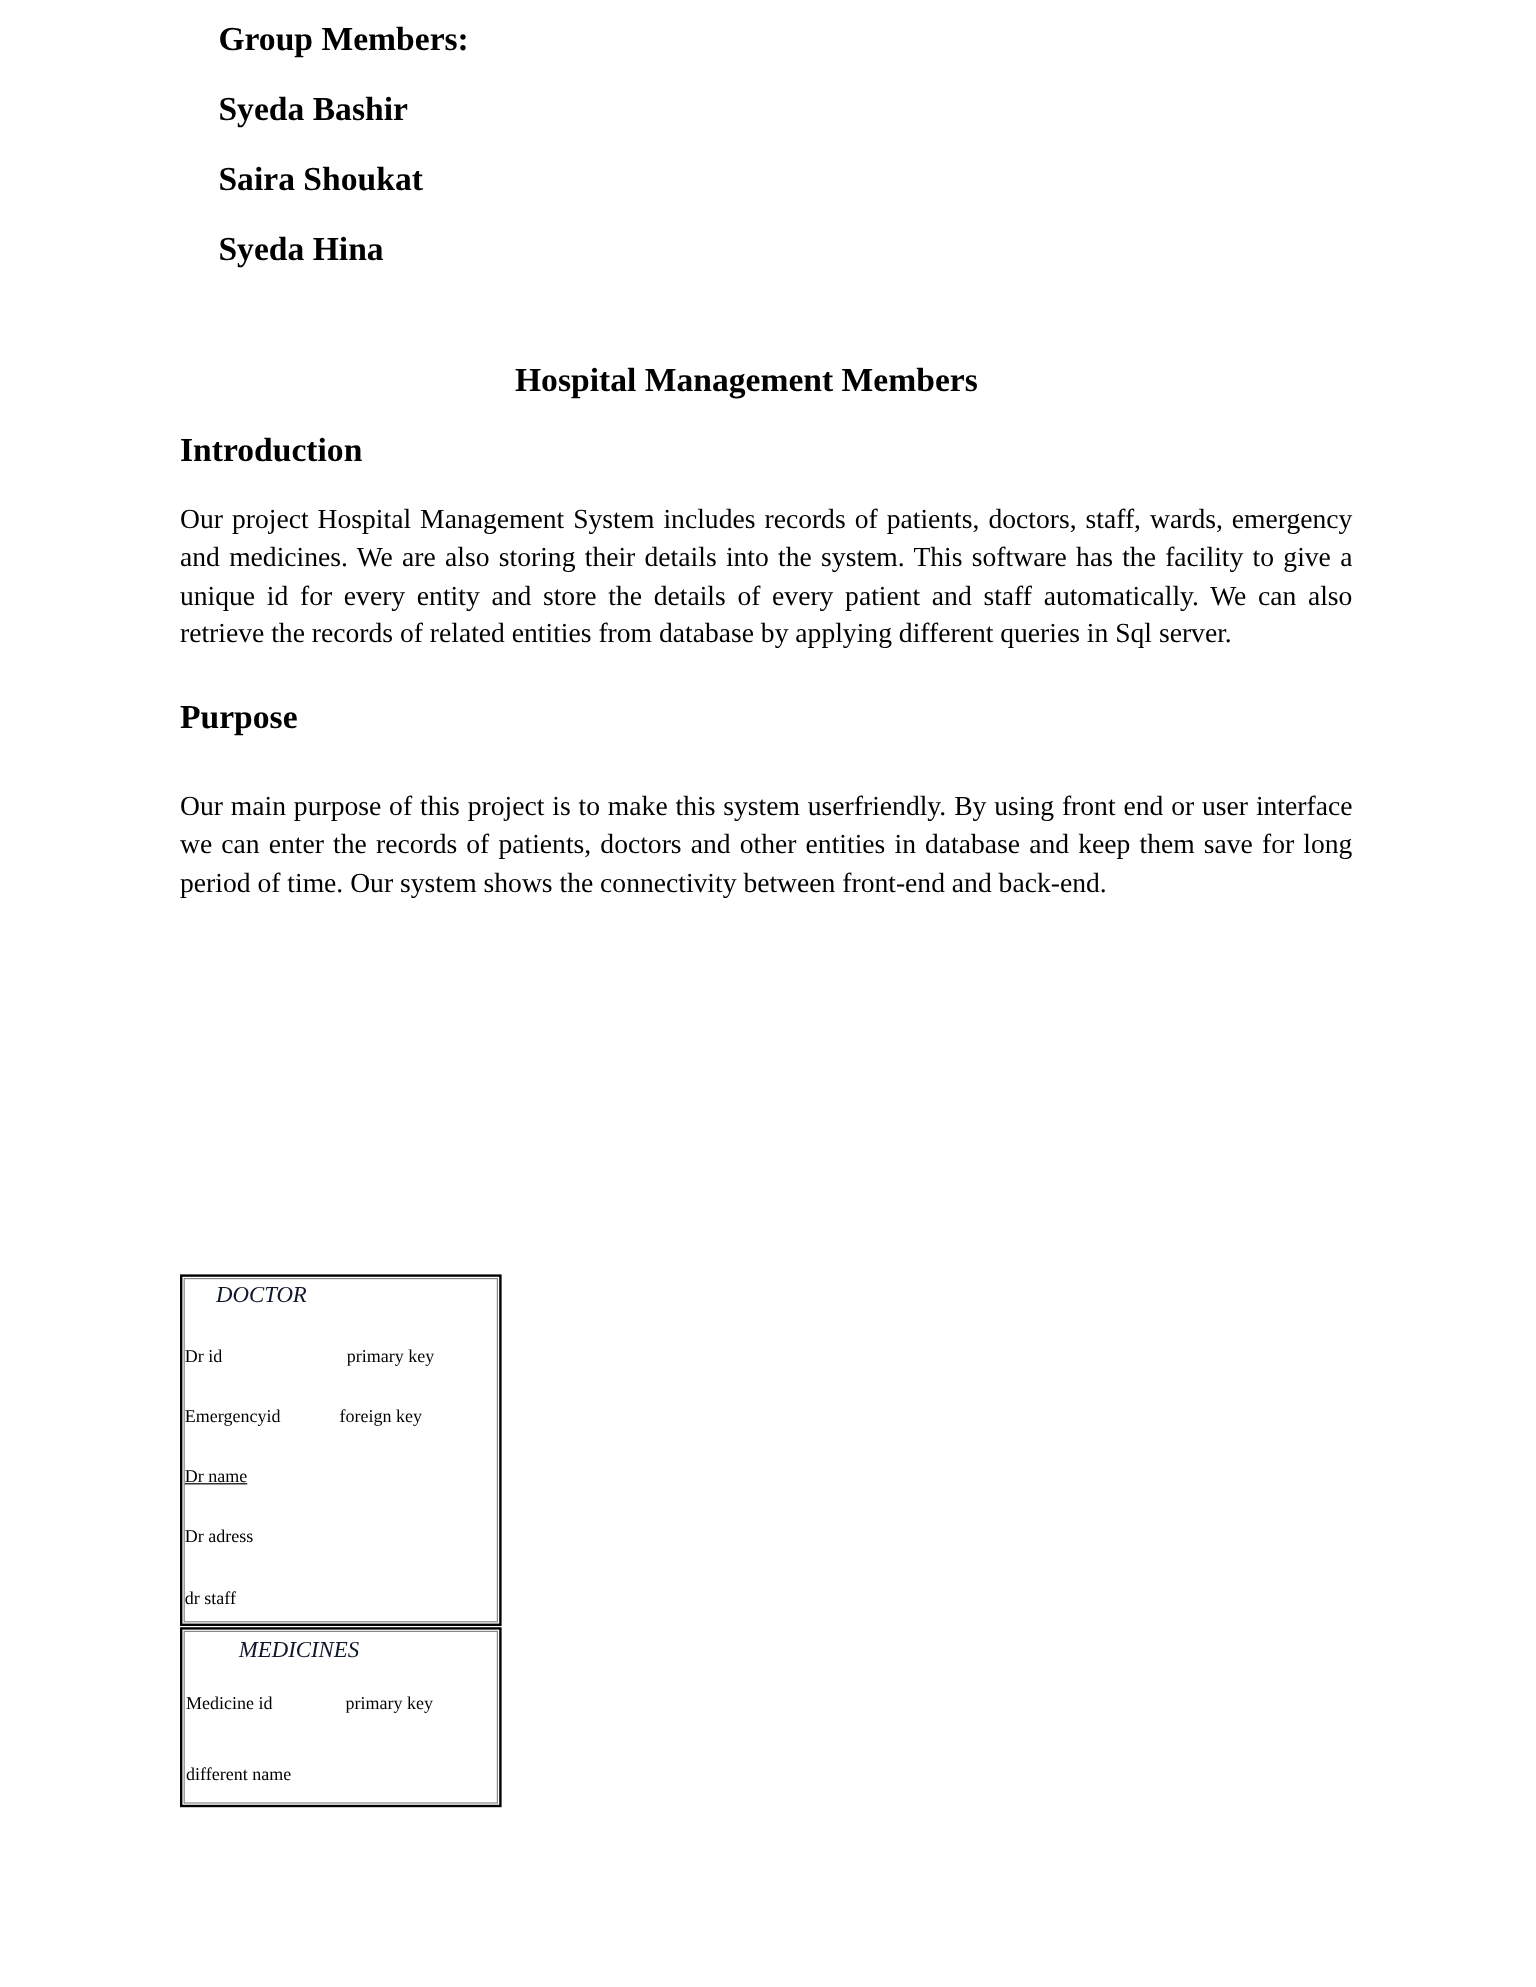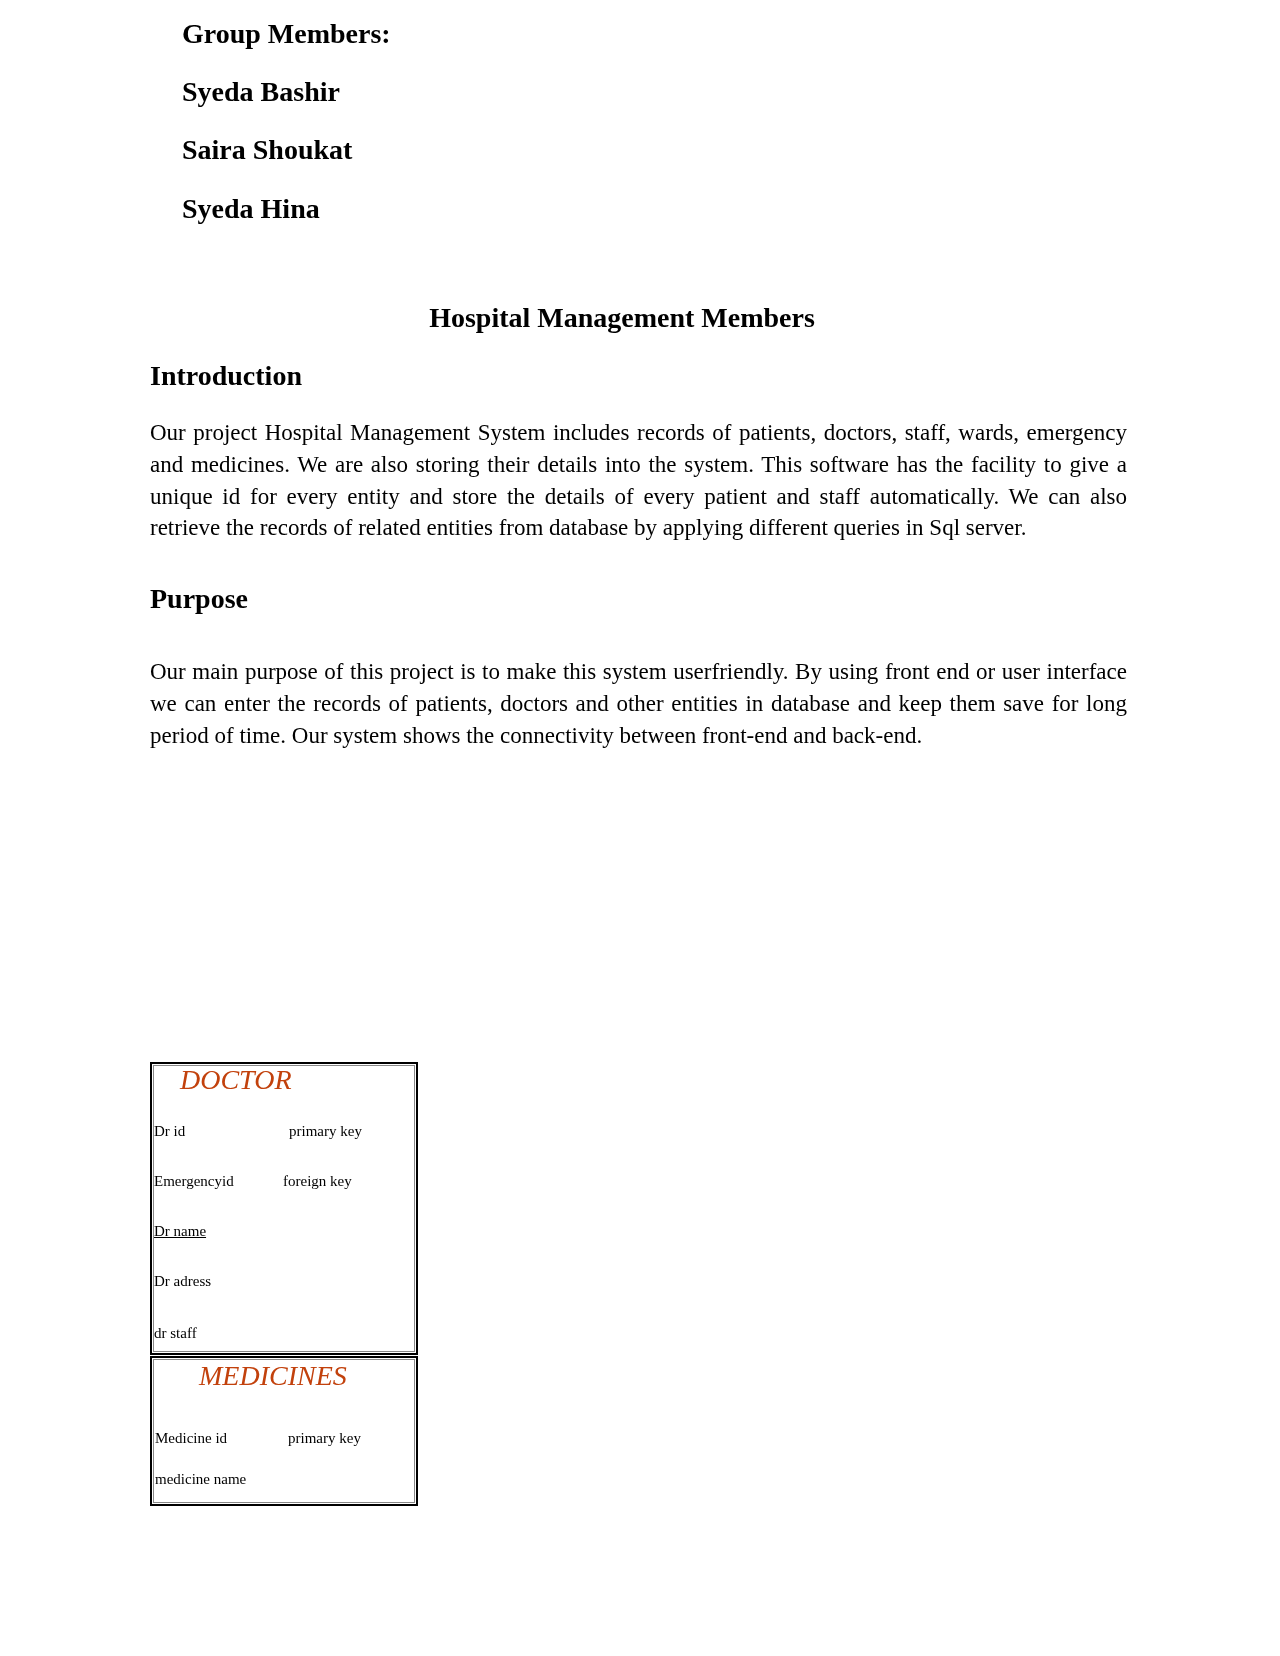--- a/index.html
+++ b/index.html
@@ -19,21 +19,21 @@
   }
   .para {
     left: 150px; width: 977px; font-size: 23px; line-height: 31.8px;
     text-align: justify; text-align-last: left;
   }
   .entity-box {
     left: 150px; width: 264px; border: 2px solid #000; box-sizing: content-box;
     outline: 1px solid #888; outline-offset: -4px;
   }
   .entity-title {
-    position: absolute; font-style: italic; color: #c2410c; font-size: 28px; line-height: 28px;
+    position: absolute; font-style: italic; color: #0f172a; font-size: 19px; line-height: 28px;
     white-space: nowrap;
   }
   .entity-row {
     position: absolute; left: 2px; font-size: 15px; line-height: 28px; white-space: nowrap;
   }
   .entity-row .key { position: absolute; white-space: nowrap; }
 </style>
 </head>
 <body>
 
@@ -66,20 +66,20 @@
   <div class="entity-row" style="top:203px;">
     <span>Dr adress</span>
   </div>
   <div class="entity-row" style="top:255px;">
     <span>dr staff</span>
   </div>
 </div>
 
 <div class="abs entity-box" style="top:1356px; height:146px;">
   <div class="entity-title" style="left:47px; top:4px;">MEDICINES</div>
-  <div class="entity-row" style="top:66px; left:3px; width:260px;">
+  <div class="entity-row" style="top:48px; left:3px; width:260px;">
     <span>Medicine id</span>
     <span class="key" style="left:133px;">primary key</span>
   </div>
   <div class="entity-row" style="top:107px; left:3px;">
-    <span>medicine name</span>
+    <span>different name</span>
   </div>
 </div>
 
 </body></html>

